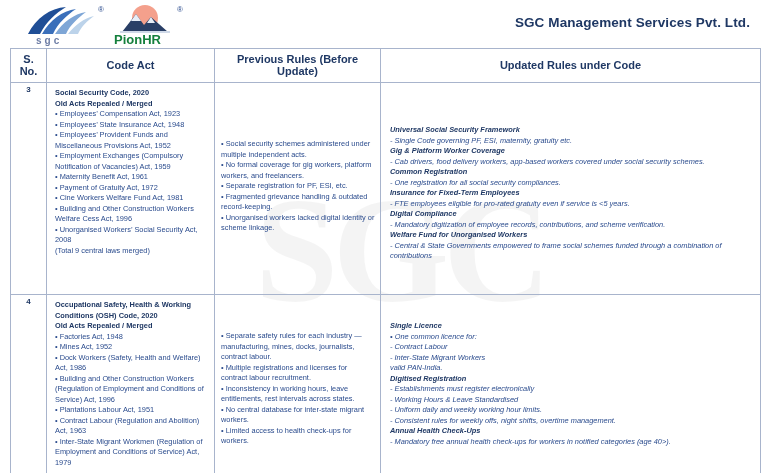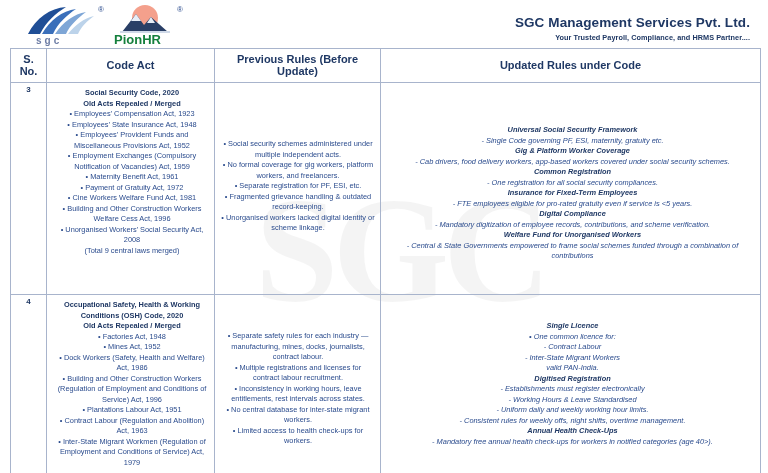--- a/index.html
+++ b/index.html
@@ -115,21 +115,20 @@
     font-weight: 700;
     color: #1f3864;
     vertical-align: middle;
     padding-top: 2px;
   }
   td.cell {
     padding: 5px 5px 5px 6px;
     font-size: 7.4px;
     line-height: 1.42;
     color: #2a4b8d;
-    text-align: center;
   }
   td.cell.act { padding-left: 8px; }
   td.cell.upd { padding-left: 9px; font-style: italic; }
 
   .ln { margin: 0; }
   .ln.b { font-weight: 700; color: #1f3864; }
 
   
   tr.r3 { height: 212px; }
   tr.r4 { height: 194px; }
@@ -167,21 +166,20 @@
         <rect x="6" y="27" width="50" height="2" fill="#cfd9e8"></rect>
       </svg>
       <span class="reg">®</span>
       <span class="wordmark">PionHR</span>
     </div>
 
   </div>
 
   <div class="company">
     <div class="company-name">SGC Management Services Pvt. Ltd.</div>
-    <div class="company-tag">Your Trusted Payroll, Compliance, and HRMS Partner....</div>
   </div>
 
 </div>
 
 <div class="table-wrap">
   <table class="codes">
     <colgroup>
       <col class="col-sno">
         <col class="col-act">
         <col class="col-prev">

